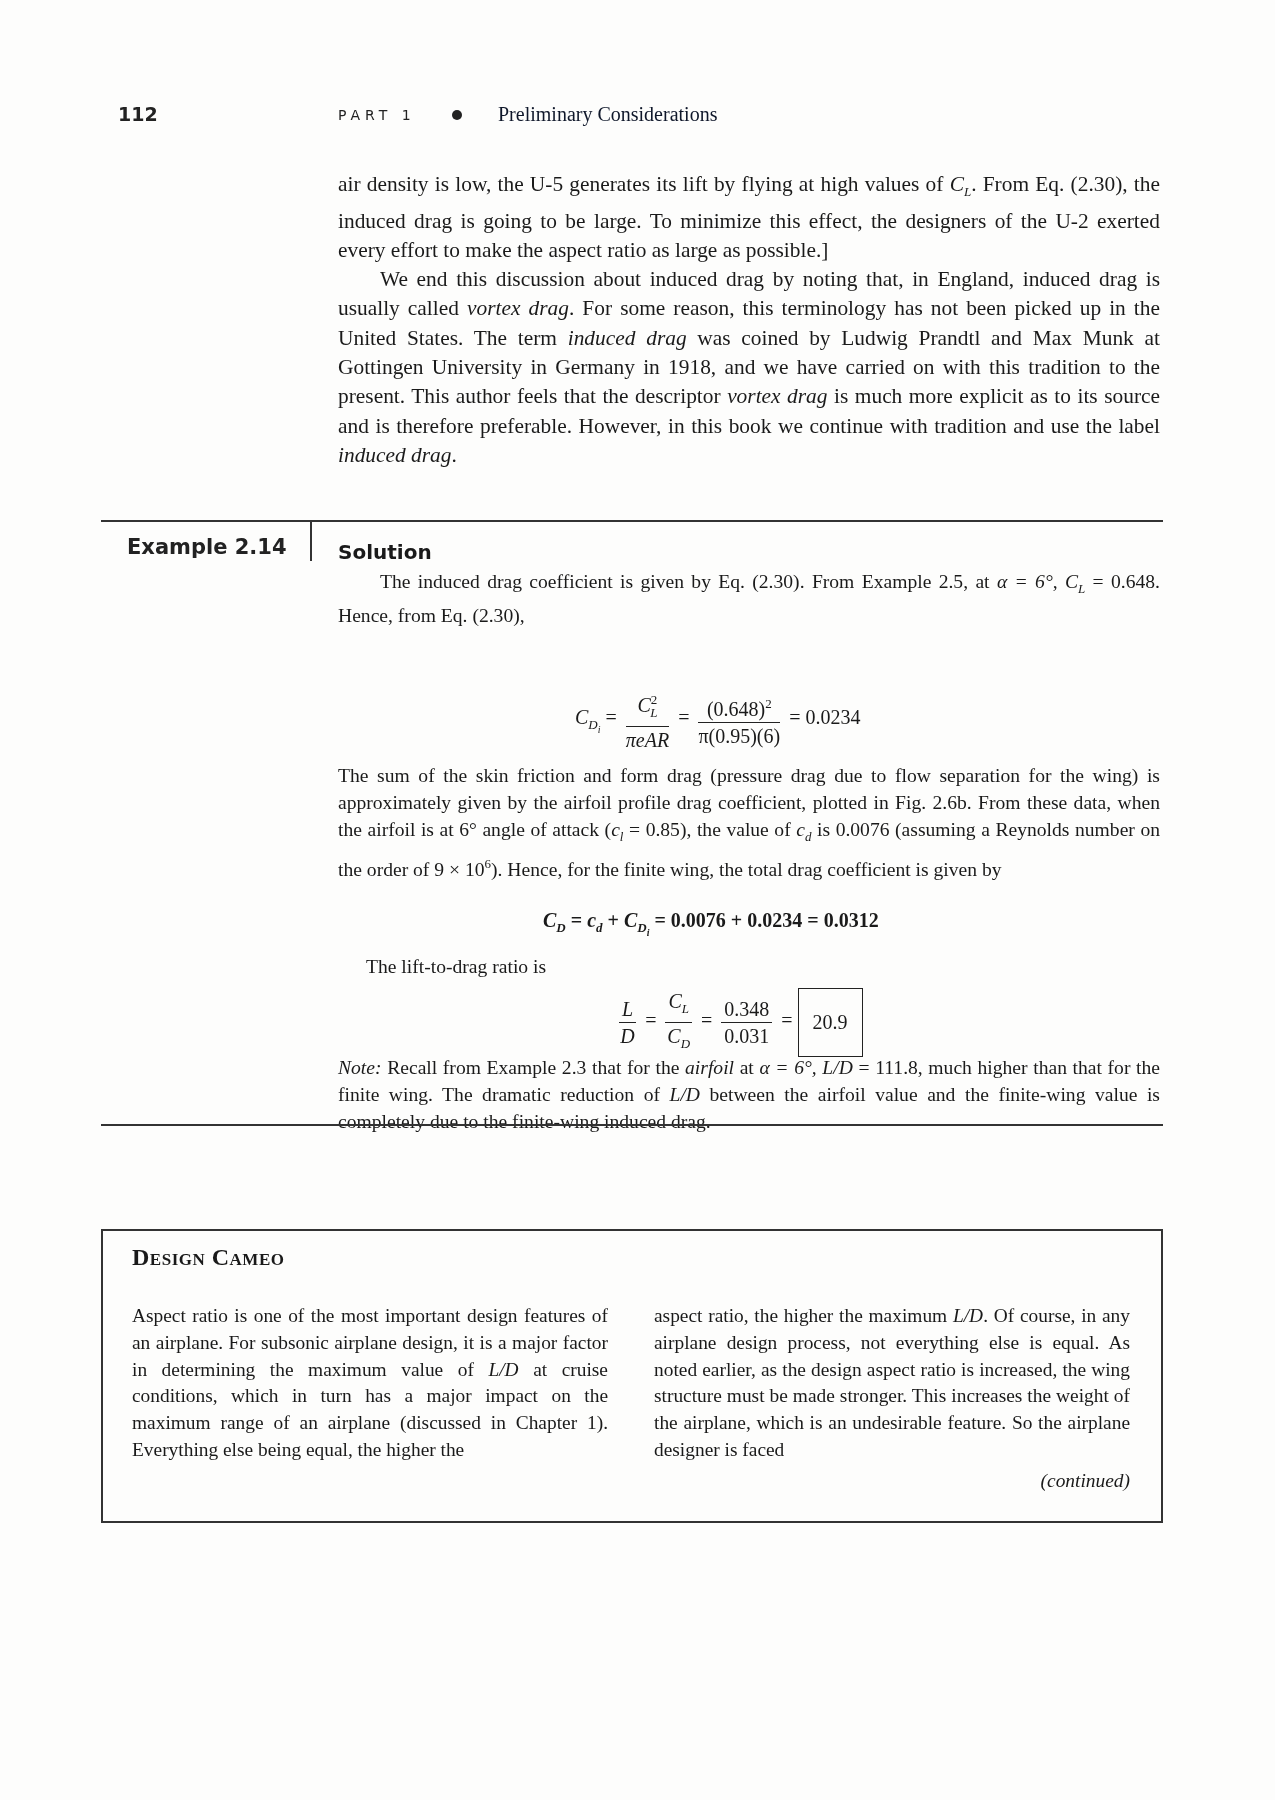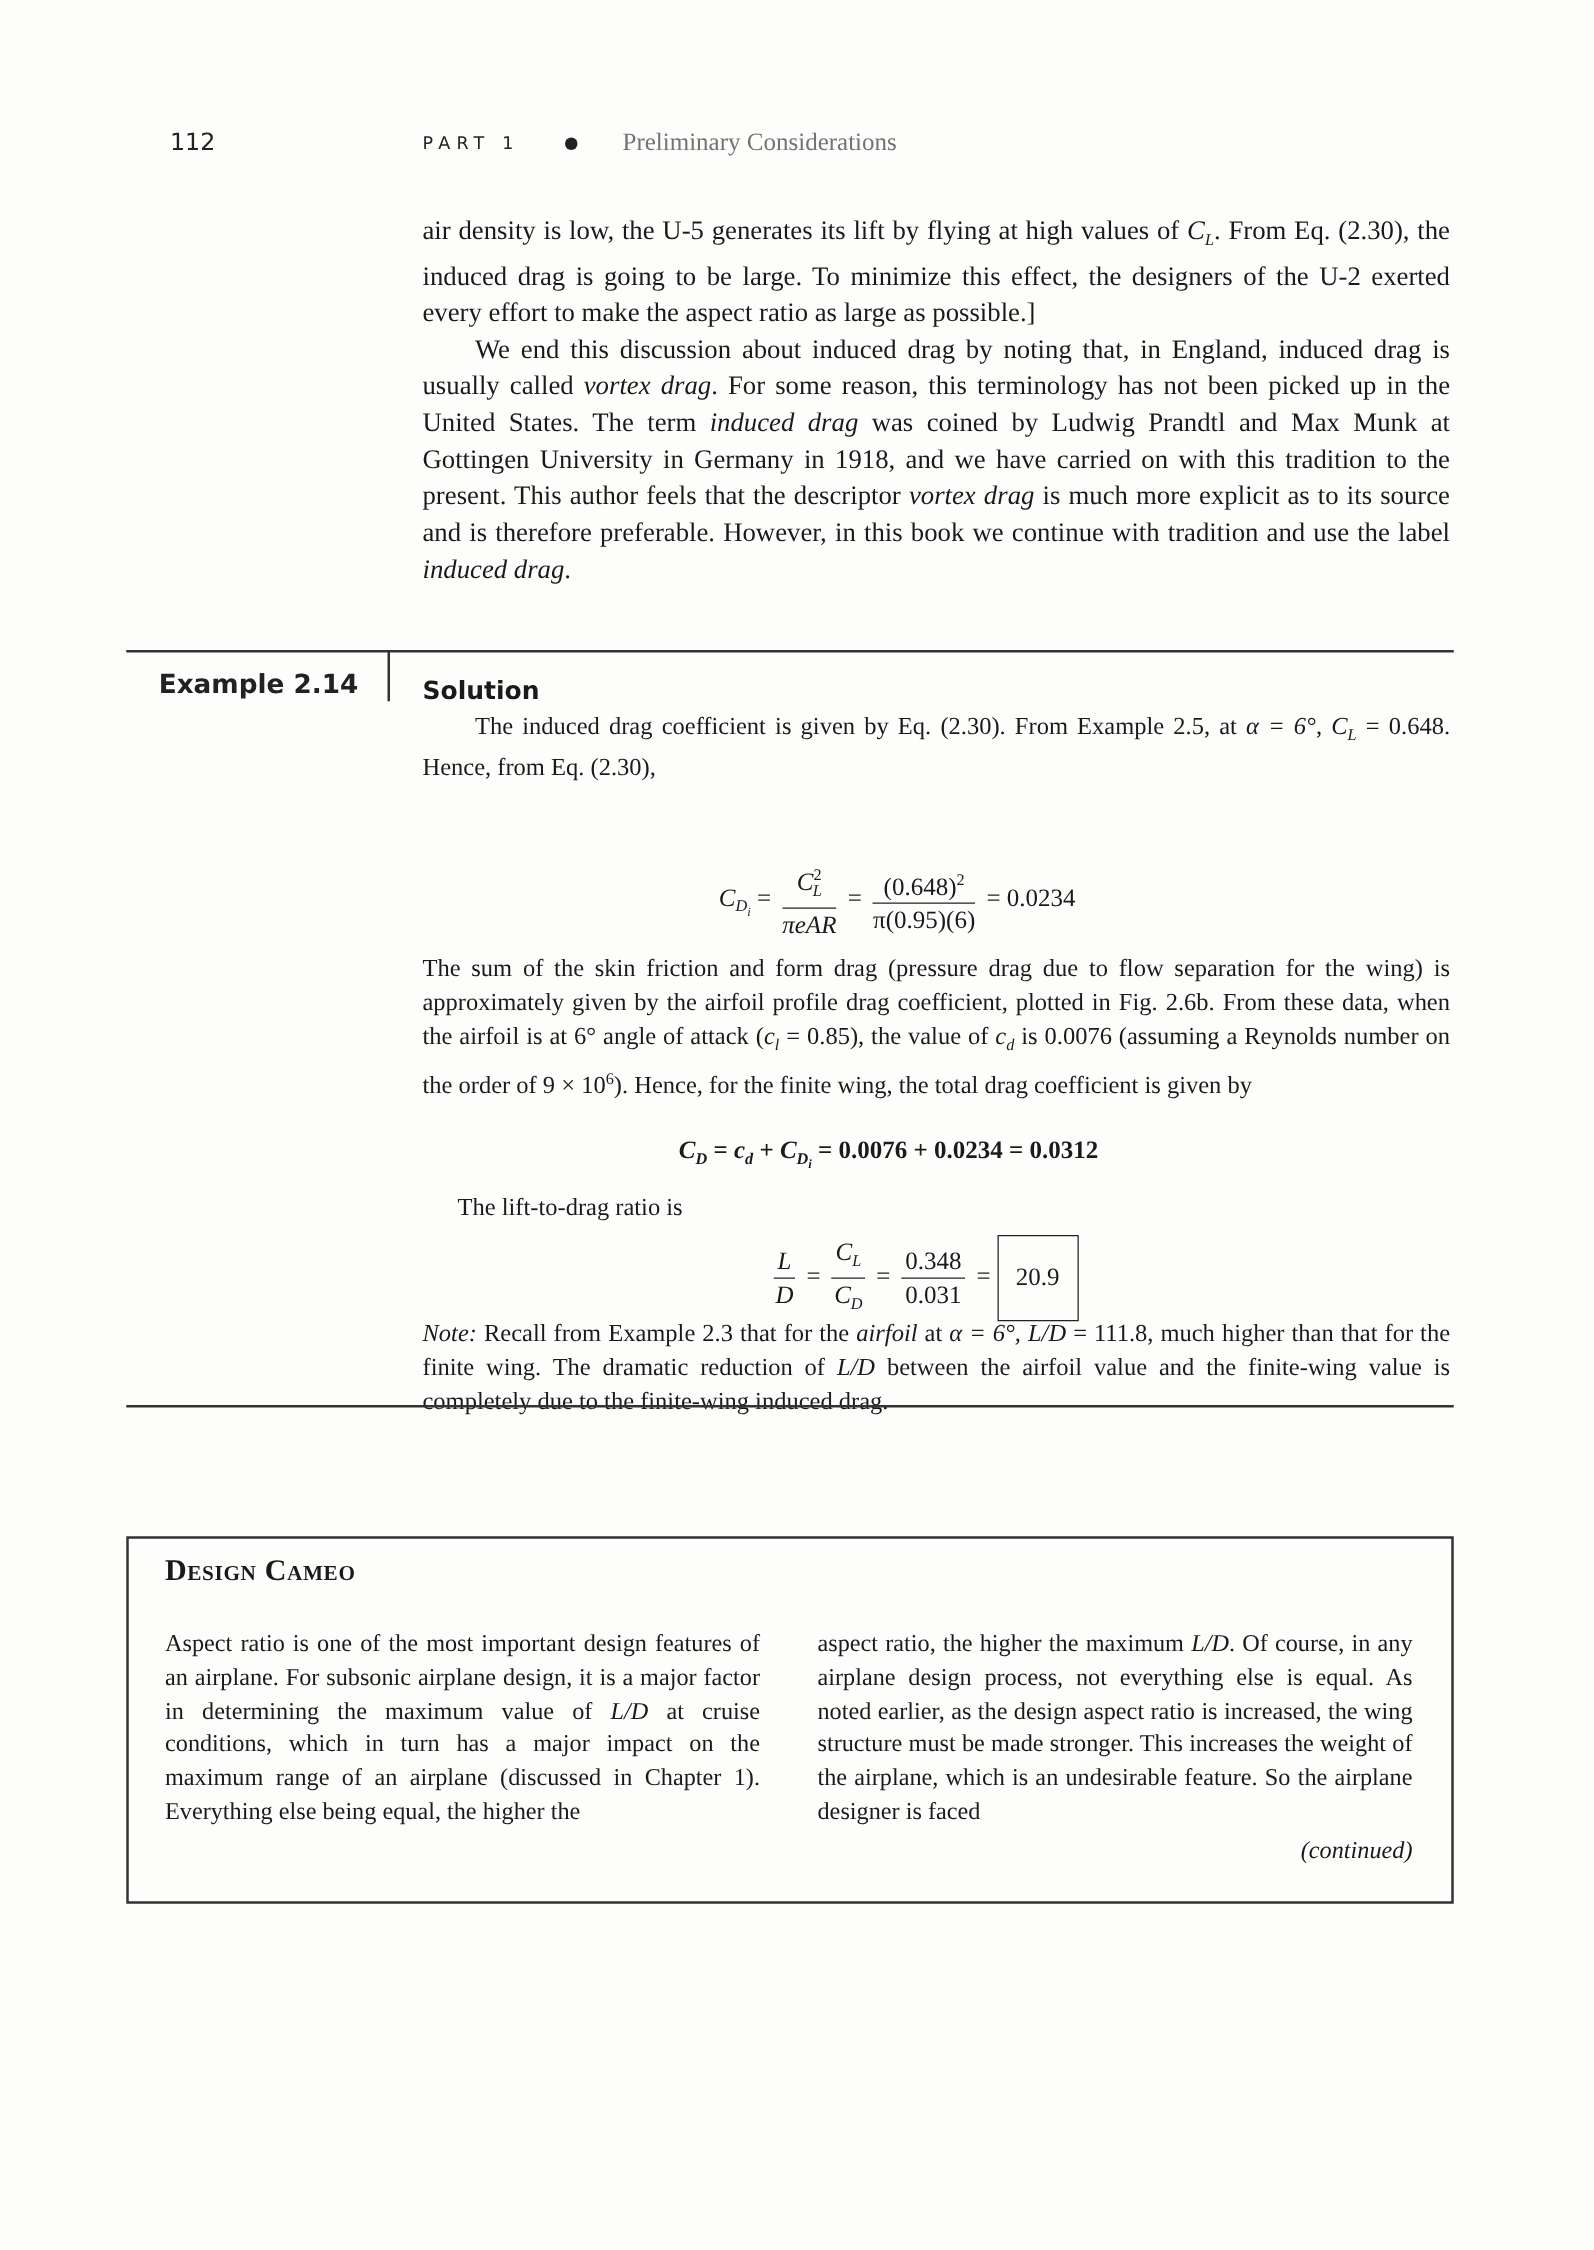--- a/index.html
+++ b/index.html
@@ -1,22 +1,22 @@
 <!DOCTYPE html>
 <html><head>
 <meta charset="utf-8">
 <style>
   html, body { margin:0; padding:0; }
   body { width:1275px; height:1800px; background:#fdfdfc; position:relative; overflow:hidden;
          font-family:"Liberation Serif", "DejaVu Serif", serif; color:#1a1a1a; }
   .abs { position:absolute; }
-  .hdr-page { left:136px; top:103px; font-family:"DejaVu Sans", sans-serif; font-weight:normal; font-size:19px; color:#222; }
+  .hdr-page { left:118px; top:103px; font-family:"DejaVu Sans", sans-serif; font-weight:bold; font-size:19px; color:#222; }
   .hdr-part { left:338px; top:107px; font-family:"DejaVu Sans", sans-serif; font-size:14px; letter-spacing:5px; color:#222; }
   .hdr-bullet { left:452px; top:110px; width:10px; height:10px; border-radius:50%; background:#222; }
-  .hdr-title { left:498px; top:103px; font-size:20px; color:#737373; }
+  .hdr-title { left:498px; top:103px; font-size:20px; color:#0f172a; }
 
   .body-text { left:338px; width:822px; font-size:21.4px; line-height:29.3px; text-align:justify; }
   .body-text p { margin:0; }
   .indent { text-indent:42px; }
   .it { font-style:italic; }
 
   .rule { height:2px; background:#333; }
   .ex-label { left:127px; top:535px; font-family:"DejaVu Sans", sans-serif; font-weight:bold; font-size:21px; color:#222; }
   .ex-vbar { left:310px; top:521px; width:2px; height:40px; background:#333; }
 

